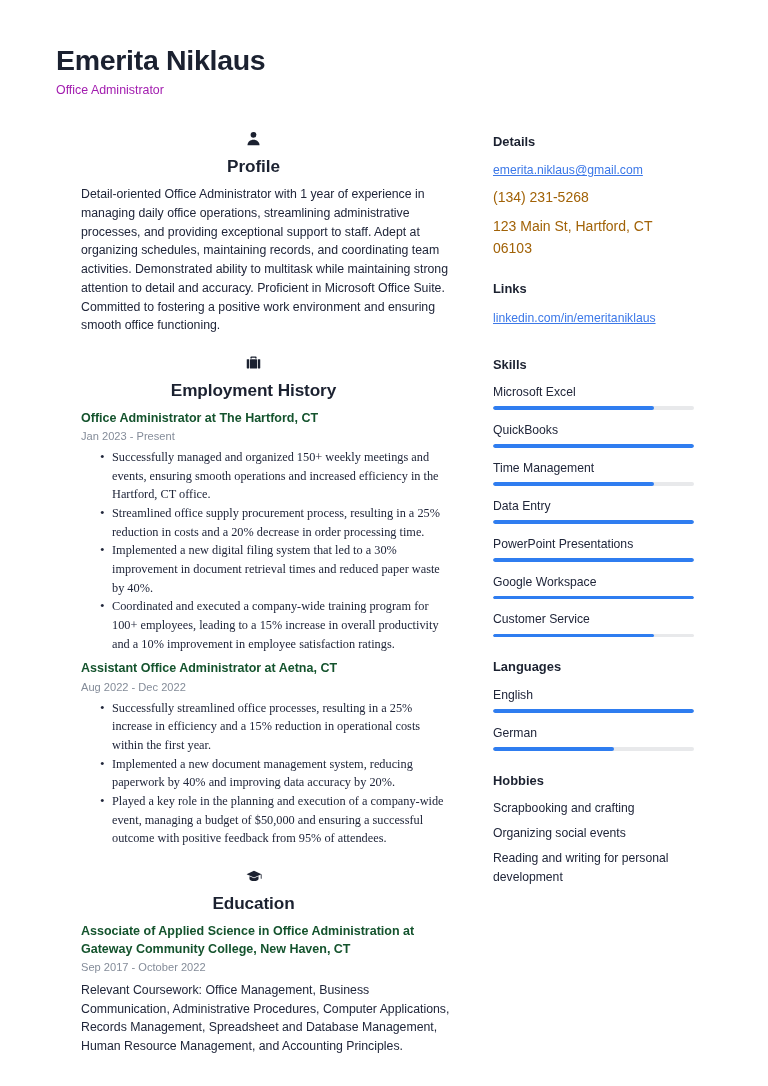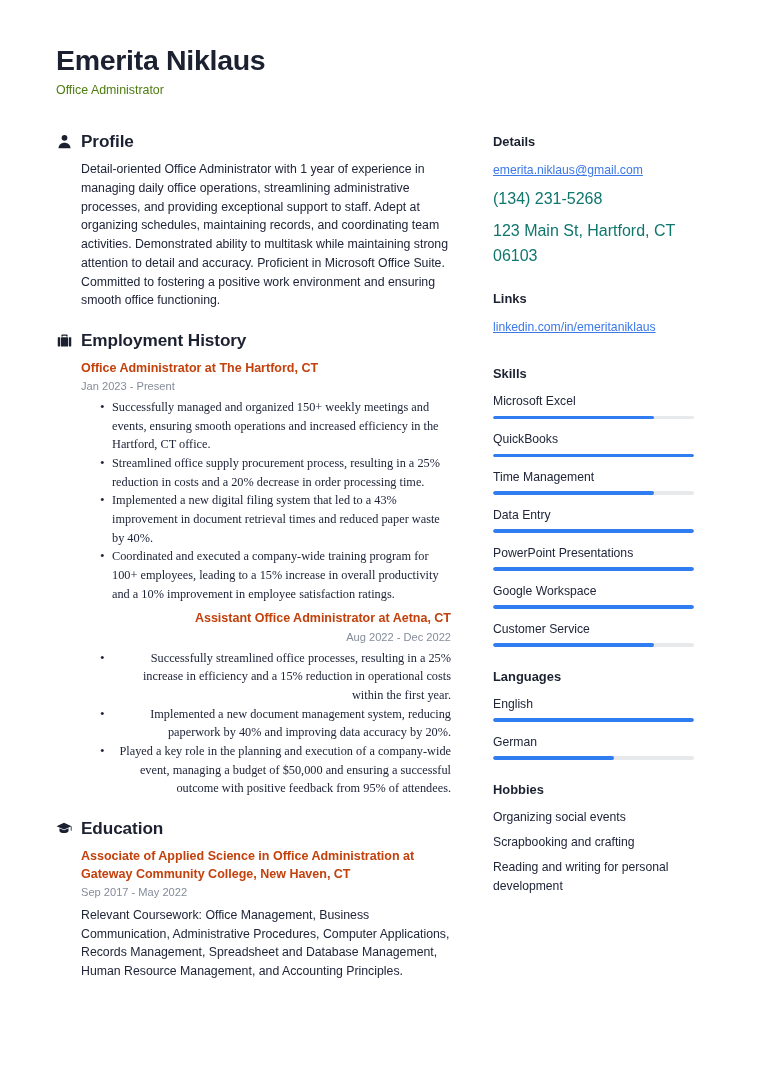--- a/index.html
+++ b/index.html
@@ -32,21 +32,21 @@
   .name {
     font-size: 28.5px;
     font-weight: bold;
     letter-spacing: -0.3px;
     color: #1b2130;
     line-height: 1.18;
     margin: 0;
   }
   .job-title {
     font-size: 12.4px;
-    color: #4d7c0f;
+    color: #a21caf;
     margin-top: 4px;
     line-height: 1.3;
   }
 
   
   .columns {
     display: flex;
     align-items: flex-start;
     padding: 0 56px 0 56px;
     margin-top: 33px;
@@ -65,20 +65,21 @@
 
   
   .section {
     margin-bottom: 20px;
   }
   .section-head {
     display: flex;
     align-items: center;
     gap: 9px;
     margin-bottom: 9px;
+    flex-direction: column;
   }
   .section-icon {
     width: 16px;
     height: 16px;
     flex: 0 0 16px;
     display: flex;
     align-items: center;
     justify-content: center;
     color: #1b2130;
   }
@@ -97,21 +98,21 @@
   .paragraph {
     font-size: 12.3px;
     line-height: 1.52;
     color: #20263a;
   }
 
   .entry { margin-bottom: 3px; }
   .entry-title {
     font-size: 12.5px;
     font-weight: bold;
-    color: #c2410c;
+    color: #14532d;
     line-height: 1.42;
   }
   .entry-date {
     font-size: 11.1px;
     color: #848c99;
     margin-top: 2px;
     line-height: 1.4;
   }
   ul.bullets {
     margin: 3px 0 0 0;
@@ -128,41 +129,41 @@
     font-family: Liberation Serif, serif;
   }
   ul.bullets li::before {
     content: "\2022";
     position: absolute;
     left: 0;
     top: -1px;
     color: #20263a;
     font-size: 13px;
   }
-  .entry + .entry { margin-top: 7px; text-align: right; }
+  .entry + .entry { margin-top: 7px; }
   .entry-desc {
     font-size: 12.3px;
     line-height: 1.52;
     color: #20263a;
     margin-top: 5px;
   }
 
   
   .side-block { margin-bottom: 22px; }
   .side-title {
     font-size: 12.9px;
     font-weight: bold;
     color: #1b2130;
     margin-bottom: 11px;
     line-height: 1.2;
   }
   .side-line {
-    font-size: 16px;
+    font-size: 14px;
     line-height: 1.55;
-    color: #0f766e;
+    color: #a16207;
     margin-bottom: 7px;
   }
   .side-link {
     font-size: 12.2px;
     line-height: 1.55;
     color: #3c78e8;
     text-decoration: underline;
     display: inline-block;
     margin-bottom: 7px;
     word-break: break-all;
@@ -237,21 +238,21 @@
           <span class="section-title">Employment History</span>
         </div>
         <div class="section-body">
 
           <div class="entry">
             <div class="entry-title">Office Administrator at The Hartford, CT</div>
             <div class="entry-date">Jan 2023 - Present</div>
             <ul class="bullets">
               <li>Successfully managed and organized 150+ weekly meetings and events, ensuring smooth operations and increased efficiency in the Hartford, CT office.</li>
               <li>Streamlined office supply procurement process, resulting in a 25% reduction in costs and a 20% decrease in order processing time.</li>
-              <li>Implemented a new digital filing system that led to a 43% improvement in document retrieval times and reduced paper waste by 40%.</li>
+              <li>Implemented a new digital filing system that led to a 30% improvement in document retrieval times and reduced paper waste by 40%.</li>
               <li>Coordinated and executed a company-wide training program for 100+ employees, leading to a 15% increase in overall productivity and a 10% improvement in employee satisfaction ratings.</li>
             </ul>
           </div>
 
           <div class="entry">
             <div class="entry-title">Assistant Office Administrator at Aetna, CT</div>
             <div class="entry-date">Aug 2022 - Dec 2022</div>
             <ul class="bullets">
               <li>Successfully streamlined office processes, resulting in a 25% increase in efficiency and a 15% reduction in operational costs within the first year.</li>
               <li>Implemented a new document management system, reducing paperwork by 40% and improving data accuracy by 20%.</li>
@@ -269,21 +270,21 @@
               <path d="M9 2.2 17.4 6 9 9.8.6 6z"></path>
               <path d="M3.9 8.3v3.1c0 1.3 2.3 2.3 5.1 2.3s5.1-1 5.1-2.3V8.3L9 10.6z"></path>
               <rect x="16.6" y="6.1" width="0.95" height="5.1" rx="0.45"></rect>
             </svg>
           </span>
           <span class="section-title">Education</span>
         </div>
         <div class="section-body">
           <div class="entry">
             <div class="entry-title">Associate of Applied Science in Office Administration at Gateway Community College, New Haven, CT</div>
-            <div class="entry-date">Sep 2017 - May 2022</div>
+            <div class="entry-date">Sep 2017 - October 2022</div>
             <div class="entry-desc">Relevant Coursework: Office Management, Business Communication, Administrative Procedures, Computer Applications, Records Management, Spreadsheet and Database Management, Human Resource Management, and Accounting Principles.</div>
           </div>
         </div>
       </div>
 
     </div>
 
     <div class="col-side">
 
       <div class="side-block">
@@ -356,21 +357,21 @@
         <div class="rating-item">
           <div class="rating-label">German</div>
           <div class="rating-track">
             <div class="rating-fill" style="width: 60%;"></div>
           </div>
         </div>
       </div>
 
       <div class="side-block">
         <div class="side-title">Hobbies</div>
+        <div class="hobby-line">Scrapbooking and crafting</div>
         <div class="hobby-line">Organizing social events</div>
-        <div class="hobby-line">Scrapbooking and crafting</div>
         <div class="hobby-line">Reading and writing for personal development</div>
       </div>
 
     </div>
 
   </div>
 </div>
 
 </body></html>

